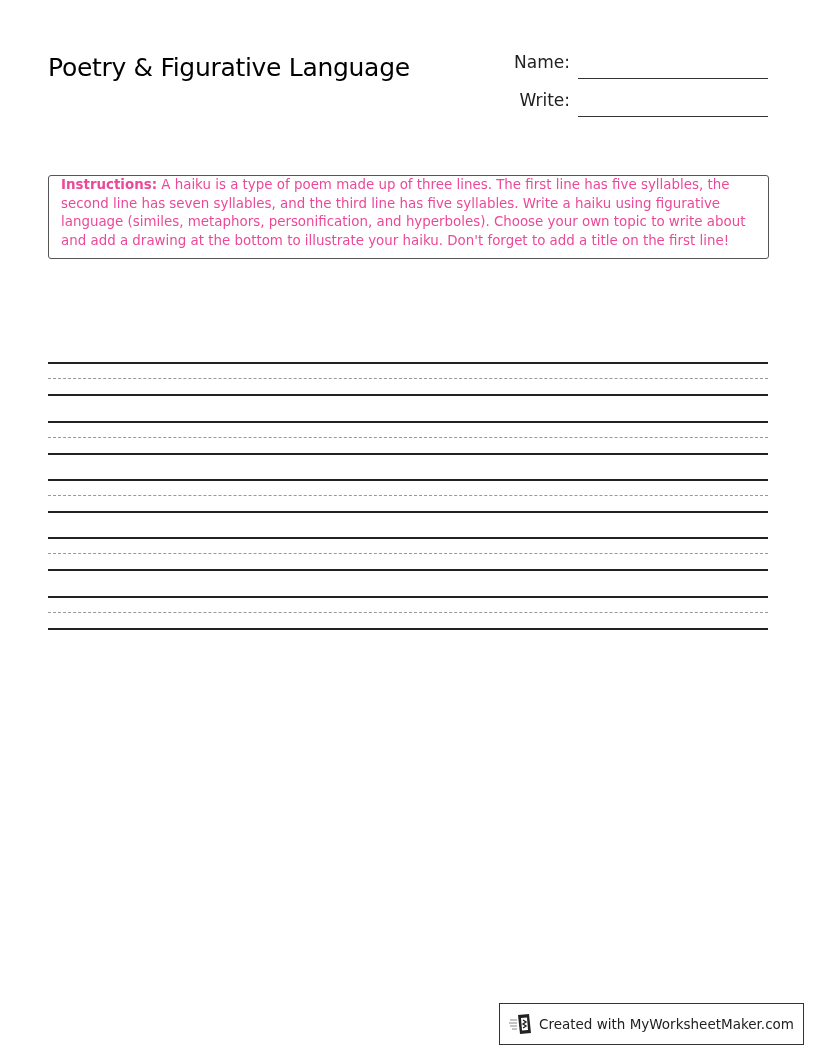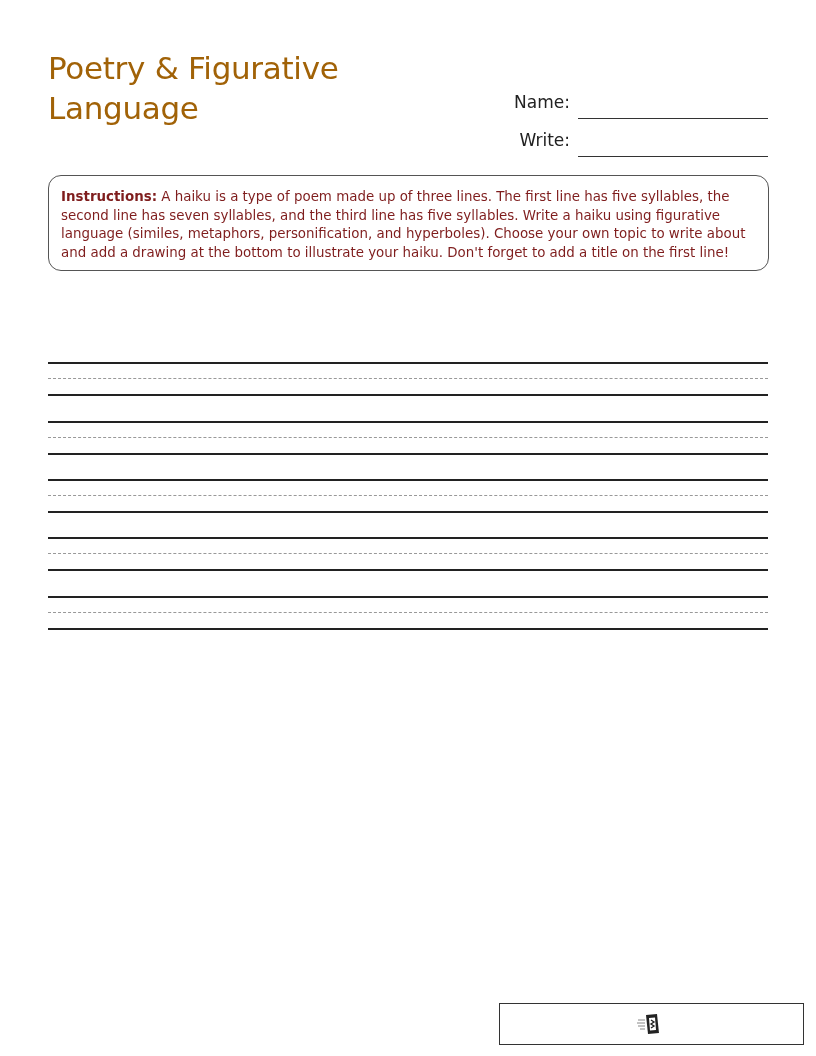--- a/index.html
+++ b/index.html
@@ -1,21 +1,21 @@
 <!DOCTYPE html>
 <html><head>
 <meta charset="utf-8">
 <style>
   html, body { margin:0; padding:0; background:#ffffff; }
   body { width:816px; height:1056px; position:relative; overflow:hidden; font-family:"DejaVu Sans", sans-serif; color:#222; }
-  .title { position:absolute; left:48px; top:48px; width:380px; font-size:31px; line-height:40px; color:#a16207; font-weight:normal; letter-spacing:-0.3px; }
-  .field { position:absolute; left:490px; width:278px; height:30px;margin-top:40px; }
+  .title { position:absolute; left:48px; top:48px; width:380px; font-size:25px; line-height:40px; color:#000000; font-weight:normal; letter-spacing:-0.3px; }
+  .field { position:absolute; left:490px; width:278px; height:30px; }
   .field .lbl { position:absolute; right:198px; top:0; font-size:17px; color:#222; white-space:nowrap; }
   .field .line { position:absolute; left:88px; right:0; top:26px; border-bottom:1.5px solid #333; }
-  .instructions { position:absolute; left:48px; top:175px; width:697px; padding:12px 10px 8px 12px; border:1.5px solid #555; border-radius:13px; font-size:13.4px; line-height:18.6px; color:#7f1d1d; }
+  .instructions { position:absolute; left:48px; top:175px; width:697px; padding:0 10px 8px 12px; border:1.5px solid #555; border-radius:3px; font-size:13.4px; line-height:18.6px; color:#ec4899; }
   .instructions b { font-weight:bold; }
   .guide { position:absolute; left:48px; width:720px; height:34px; }
   .guide .top { position:absolute; left:0; right:0; top:0; border-top:2px solid #222; }
   .guide .mid { position:absolute; left:0; right:0; top:16px; border-top:1.5px dashed #999; }
   .guide .bot { position:absolute; left:0; right:0; top:32px; border-top:2px solid #222; }
   .footer { position:absolute; left:499px; top:1003px; width:305px; height:42px; border:1.5px solid #333; box-sizing:border-box; display:flex; align-items:center; justify-content:center; font-size:13.5px; color:#222; }
   .footer svg { margin-right:6px; }
 </style>
 </head>
 <body>
@@ -64,13 +64,14 @@
 <div class="footer">
   <svg width="24" height="22" viewBox="0 0 24 22">
     <line x1="1" y1="7" x2="8" y2="7" stroke="#888" stroke-width="1"></line>
     <line x1="0" y1="10" x2="8" y2="10" stroke="#888" stroke-width="1"></line>
     <line x1="1" y1="13" x2="8" y2="13" stroke="#888" stroke-width="1"></line>
     <line x1="3" y1="16" x2="8" y2="16" stroke="#888" stroke-width="1"></line>
     <path d="M9 2 L20 1 L22 20 L11 21 Z" fill="#222"></path>
     <path d="M12 5 L18 4.5 L19 17 L13 17.5 Z" fill="#fff"></path>
     <path d="M14 7 L17 9 L14 11 L17 13 L14 15" stroke="#222" stroke-width="1.4" fill="none"></path>
   </svg>
+  <span>Created with MyWorksheetMaker.com</span>
 </div>
 
 </body></html>

